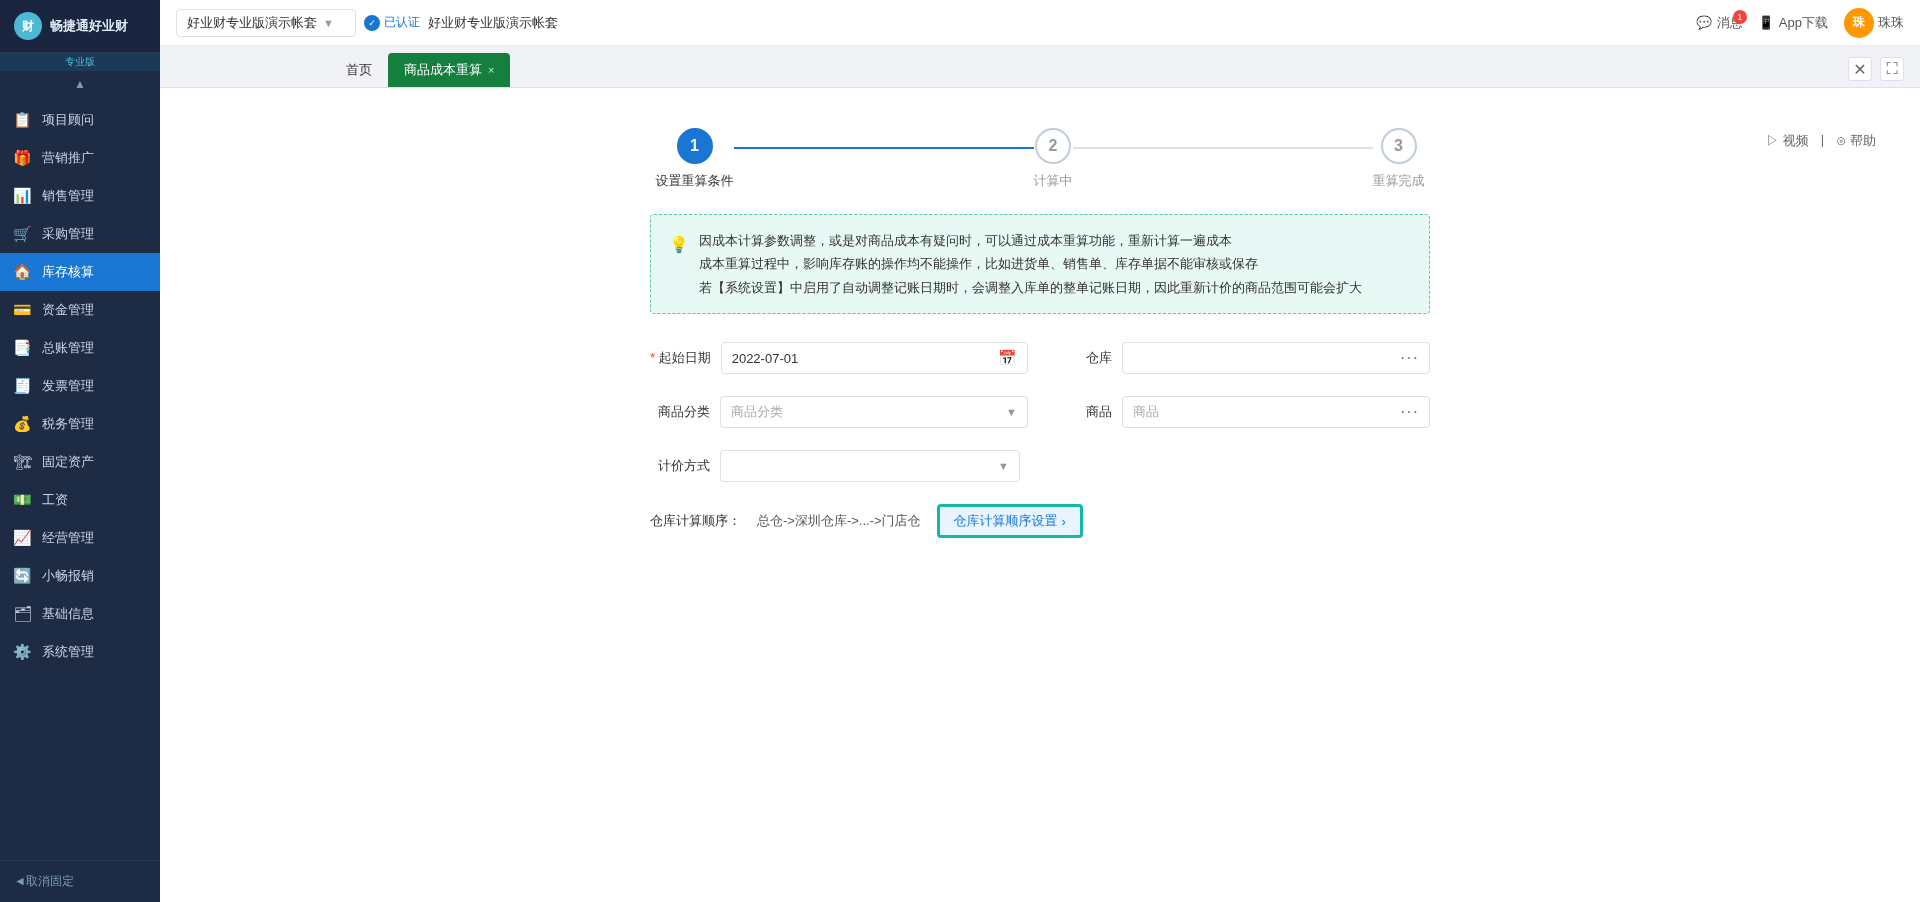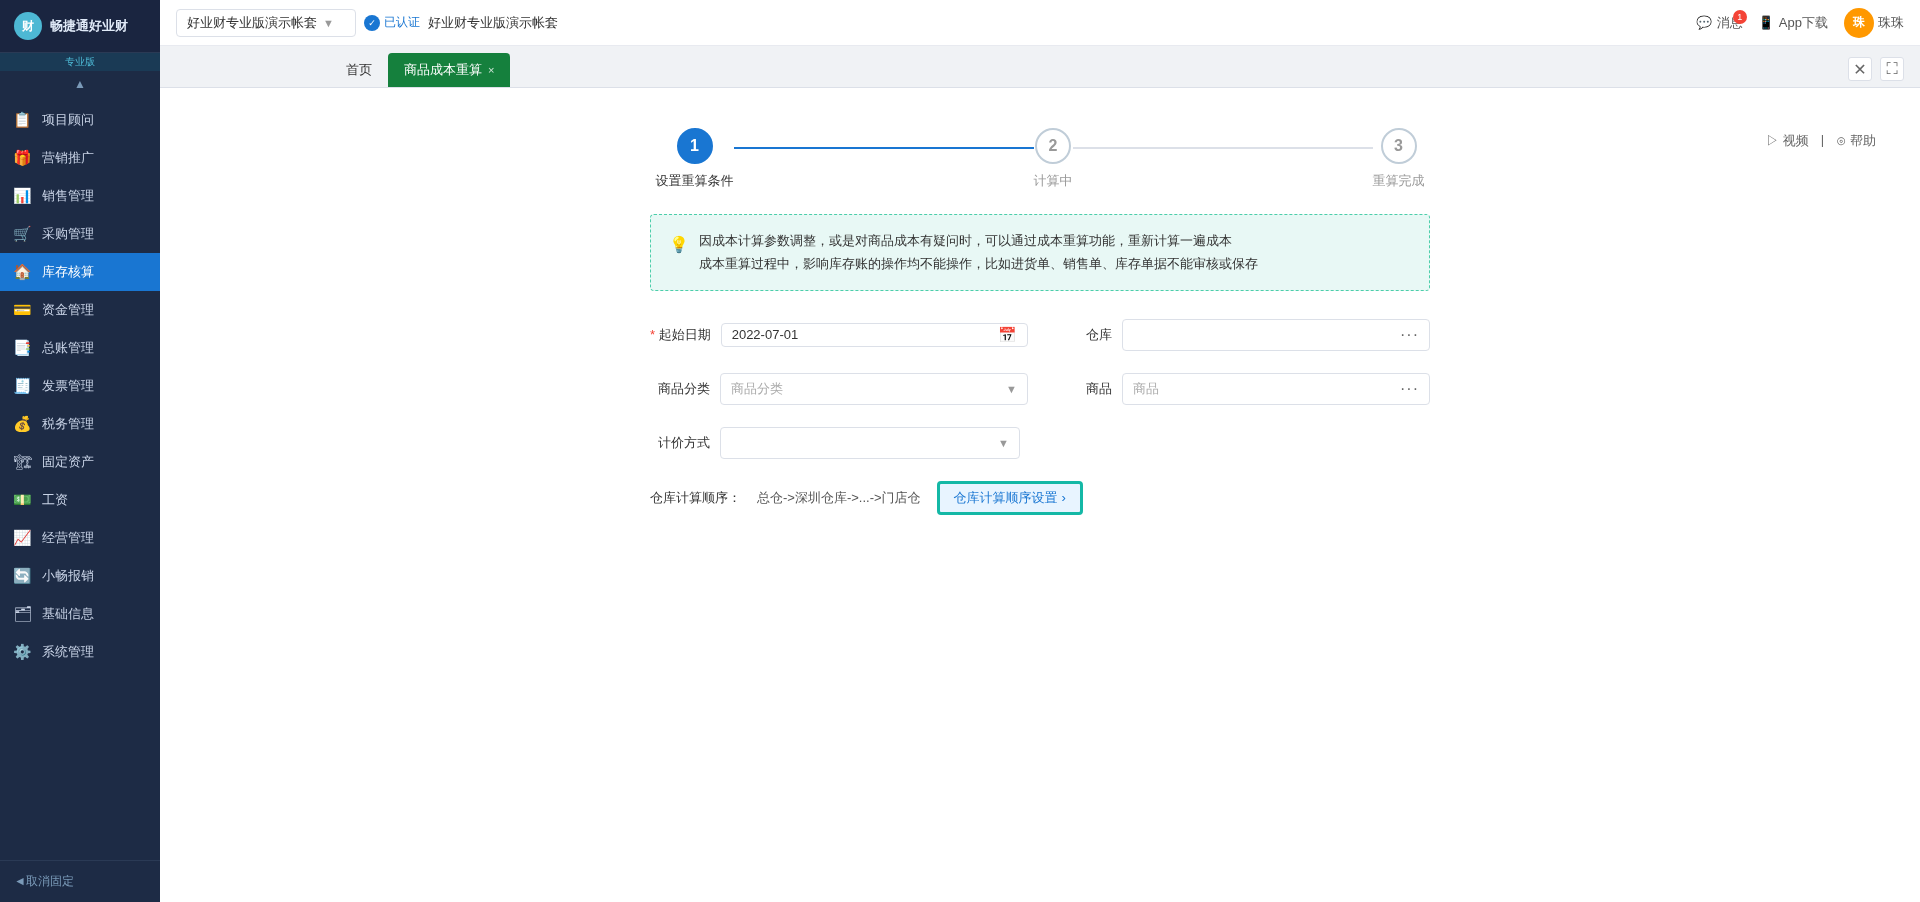--- a/index.html
+++ b/index.html
@@ -330,21 +330,21 @@
       white-space: nowrap;
       min-width: 60px;
       text-align: right;
     }
     .form-label.required::before {
       content: "* ";
       color: #f44336;
     }
     .form-input {
       flex: 1;
-      height: 24px;
+      height: 32px;
       border: 1px solid #dce0e8;
       border-radius: 4px;
       padding: 0 10px;
       font-size: 13px;
       color: #333;
       background: #fff;
       display: flex;
       align-items: center;
       position: relative;
     }
@@ -593,20 +593,21 @@
         <span>|</span>
         <span>⊙ <span>帮助</span></span>
       </div>
     </div>
 
     <div class="info-box">
       <span class="info-icon">💡</span>
       <div>
         <div>因成本计算参数调整，或是对商品成本有疑问时，可以通过成本重算功能，重新计算一遍成本</div>
         <div>成本重算过程中，影响库存账的操作均不能操作，比如进货单、销售单、库存单据不能审核或保存</div>
+        <div>若【系统设置】中启用了自动调整记账日期时，会调整入库单的整单记账日期，因此重新计价的商品范围可能会扩大</div>
       </div>
     </div>
 
     <div class="form-area">
 
       <div class="form-row">
         <div class="form-group">
           <div class="form-label required">起始日期</div>
           <div class="form-input" style="display:flex; align-items:center;">
             <input type="text" value="2022-07-01" style="flex: 1 1 0%; border: none; outline: none; font-size: 13px; color: rgb(51, 51, 51);">

